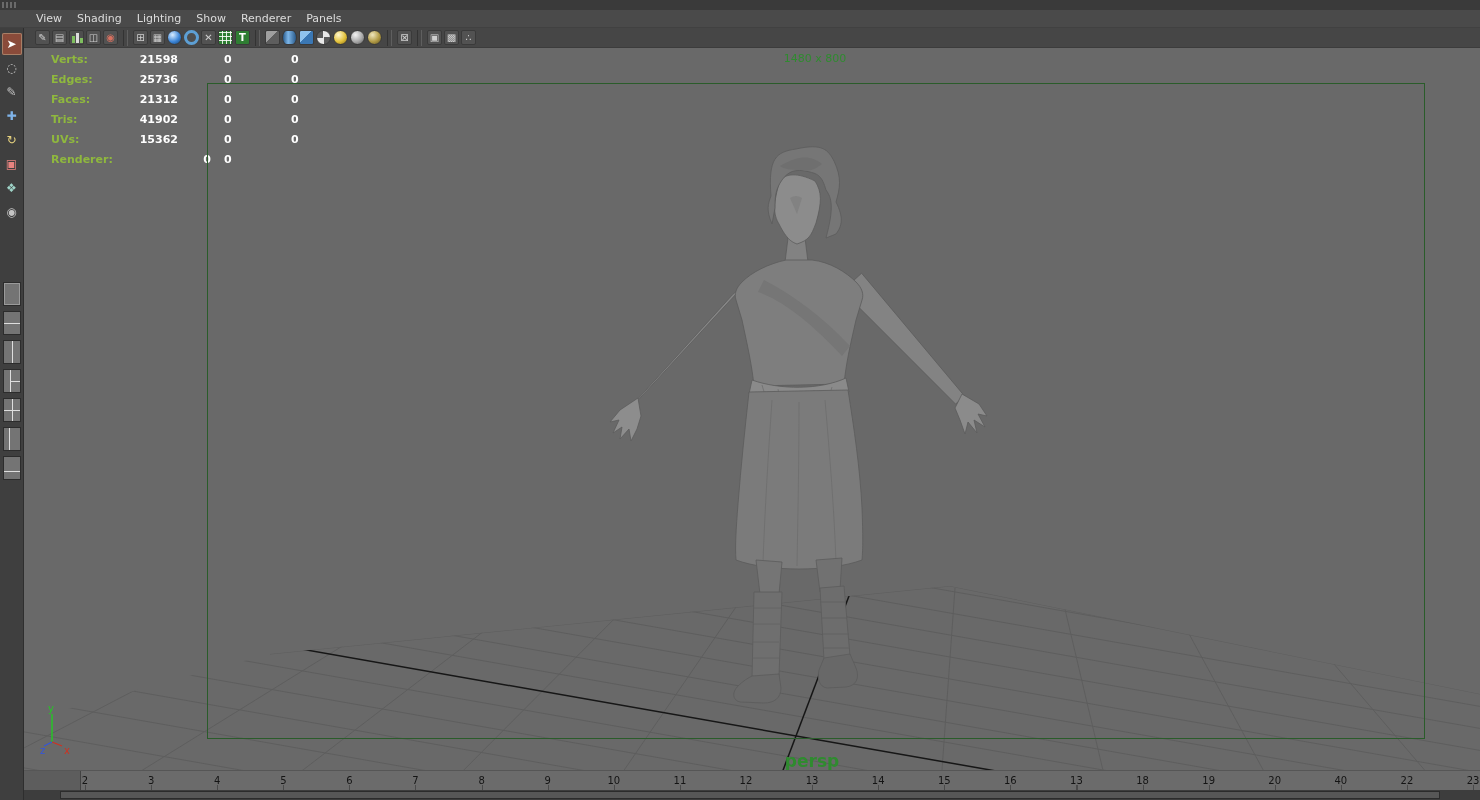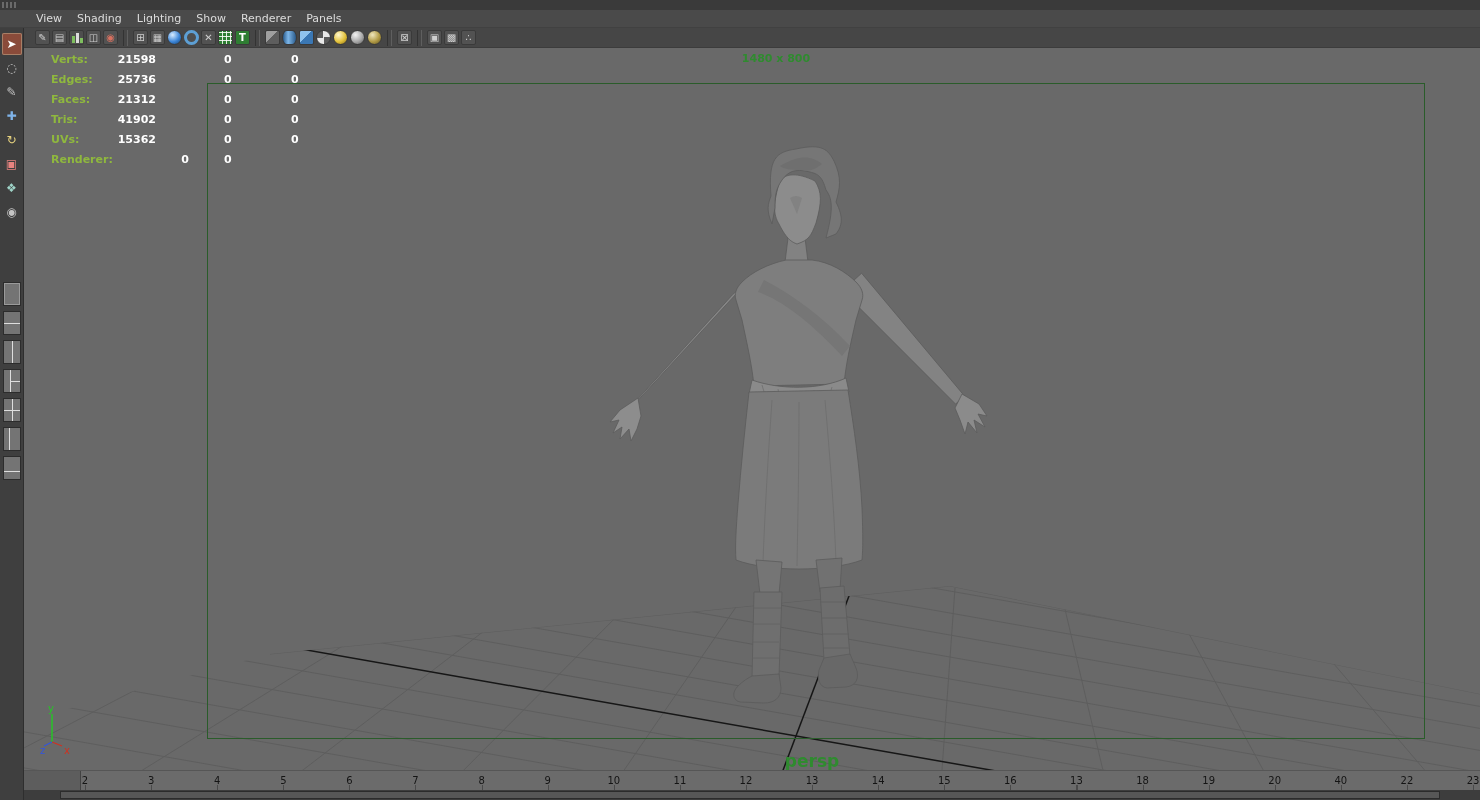--- a/index.html
+++ b/index.html
@@ -66,29 +66,29 @@
   .lay-bottom::before{content:"";position:absolute;left:0;right:0;top:62%;height:1px;background:#dedede;}
 
   
   .viewport{position:absolute;left:24px;top:48px;width:1456px;height:722px;background:#696969;overflow:hidden;}
   .scene{position:absolute;left:0;top:0;width:1456px;height:722px;}
 
   
   .hud{position:absolute;left:16px;top:2px;width:280px;margin-left:11px;}
   .hud-row{height:20px;position:relative;font-size:11px;font-weight:bold;}
   .hud-label{position:absolute;left:0;top:3px;color:#8fb83e;}
-  .hud-v1{position:absolute;left:43px;top:3px;width:62px;text-align:right;color:#ffffff;}
+  .hud-v1{position:absolute;left:65px;top:3px;width:62px;text-align:right;color:#ffffff;}
   .hud-row:last-child .hud-v1{width:95px;}
   .hud-v2{position:absolute;left:173px;top:3px;color:#ffffff;}
   .hud-v3{position:absolute;left:240px;top:3px;color:#ffffff;}
 
   
   .gate{position:absolute;left:183px;top:35px;width:1216px;height:654px;border:1px solid #2a5c2a;pointer-events:none;}
-  .gate-label{position:absolute;left:752px;top:4px;transform:translateX(-50%);
-              color:#2f8b2f;font-size:11px;font-weight:bold;}
+  .gate-label{position:absolute;left:791px;top:4px;transform:translateX(-50%);
+              color:#2f8b2f;font-size:11px;font-weight:normal;}
   .cam-label{position:absolute;left:788px;top:703px;transform:translateX(-50%);
              color:#2f8b2f;font-size:17px;font-weight:bold;}
 
   
   .timeslider{position:absolute;left:24px;top:770px;width:1456px;height:20px;background:#6b6b6b;
               border-top:1px solid #565656;box-sizing:border-box;}
   .timeslider::after{content:"";position:absolute;left:61px;right:0;bottom:0;height:5px;
               background:repeating-linear-gradient(90deg,#4a4a4a 0 1px,transparent 1px 66.1px);}
   .playhead{position:absolute;left:0;top:0;width:57px;height:100%;background:#5d5d5d;
             border-right:1px solid #434343;box-sizing:border-box;}

